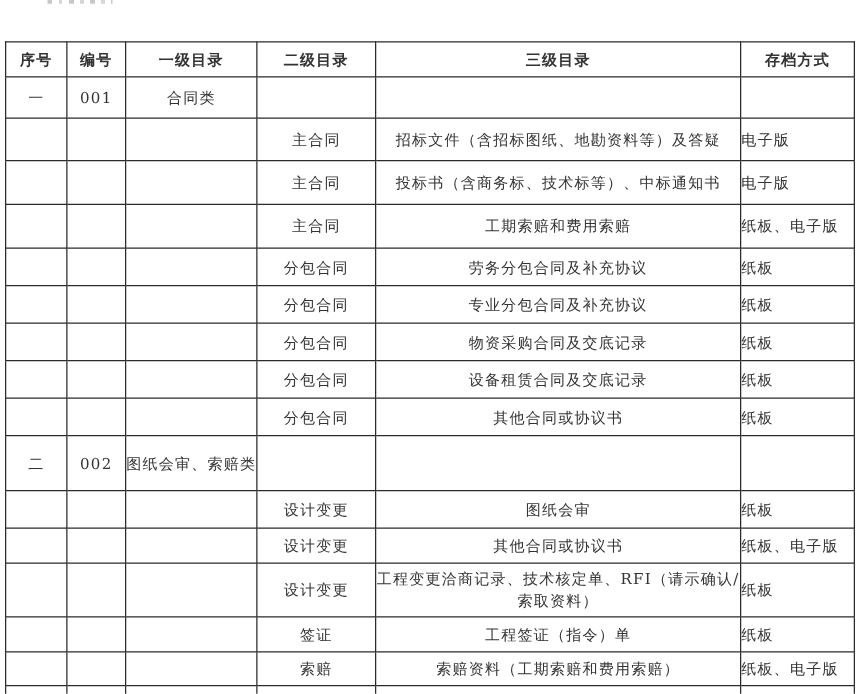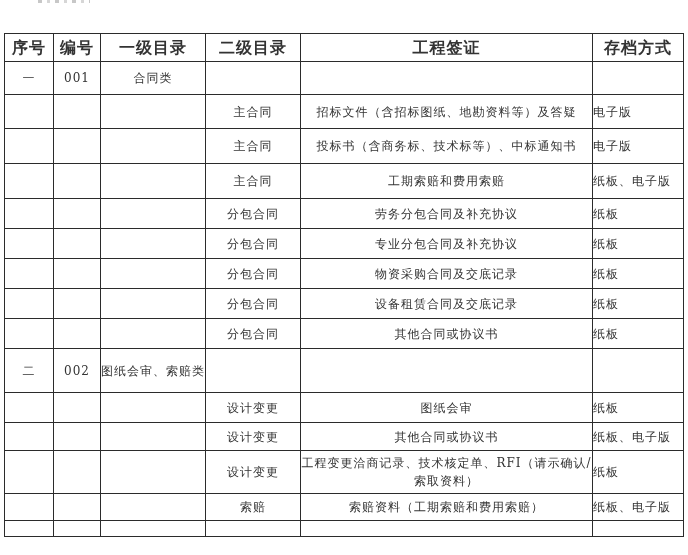--- a/index.html
+++ b/index.html
@@ -62,21 +62,21 @@
     border: 1px solid #2b2b2b;
     vertical-align: middle;
     overflow: hidden;
     letter-spacing: 1px;
     line-height: 18px;
     padding: 0;
   }
   table.archive th {
     font-weight: bold;
     text-align: center;
-    font-size: 16px;
+    font-size: 12px;
   }
   td.c0, td.c1, td.c2 {
     text-align: center;
   }
   td.c2 {
     padding: 0 6px;
   }
   td.c3 {
     text-align: center;
     padding-left: 8px;
@@ -110,21 +110,21 @@
       <col style="width:95px">
       <col style="width:292px">
       <col style="width:91px">
     </colgroup>
     <thead>
       <tr style="height:28px">
         <th>序号</th>
         <th>编号</th>
         <th>一级目录</th>
         <th>二级目录</th>
-        <th>工程签证</th>
+        <th>三级目录</th>
         <th>存档方式</th>
       </tr>
     </thead>
     <tbody>
       <tr style="height:33px">
         <td class="c0">一</td>
         <td class="c1">001</td>
         <td class="c2">合同类</td>
         <td class="c3"></td>
         <td class="c4"></td>
@@ -219,20 +219,28 @@
         <td class="c5">纸板、电子版</td>
       </tr>
       <tr style="height:43px">
         <td class="c0"></td>
         <td class="c1"></td>
         <td class="c2"></td>
         <td class="c3">设计变更</td>
         <td class="c4">工程变更洽商记录、技术核定单、RFI（请示确认/索取资料）</td>
         <td class="c5">纸板</td>
       </tr>
+      <tr style="height:28px">
+        <td class="c0"></td>
+        <td class="c1"></td>
+        <td class="c2"></td>
+        <td class="c3">签证</td>
+        <td class="c4">工程签证（指令）单</td>
+        <td class="c5">纸板</td>
+      </tr>
       <tr style="height:27px">
         <td class="c0"></td>
         <td class="c1"></td>
         <td class="c2"></td>
         <td class="c3">索赔</td>
         <td class="c4">索赔资料（工期索赔和费用索赔）</td>
         <td class="c5">纸板、电子版</td>
       </tr>
       <tr style="height:16px">
         <td class="c0"></td>

